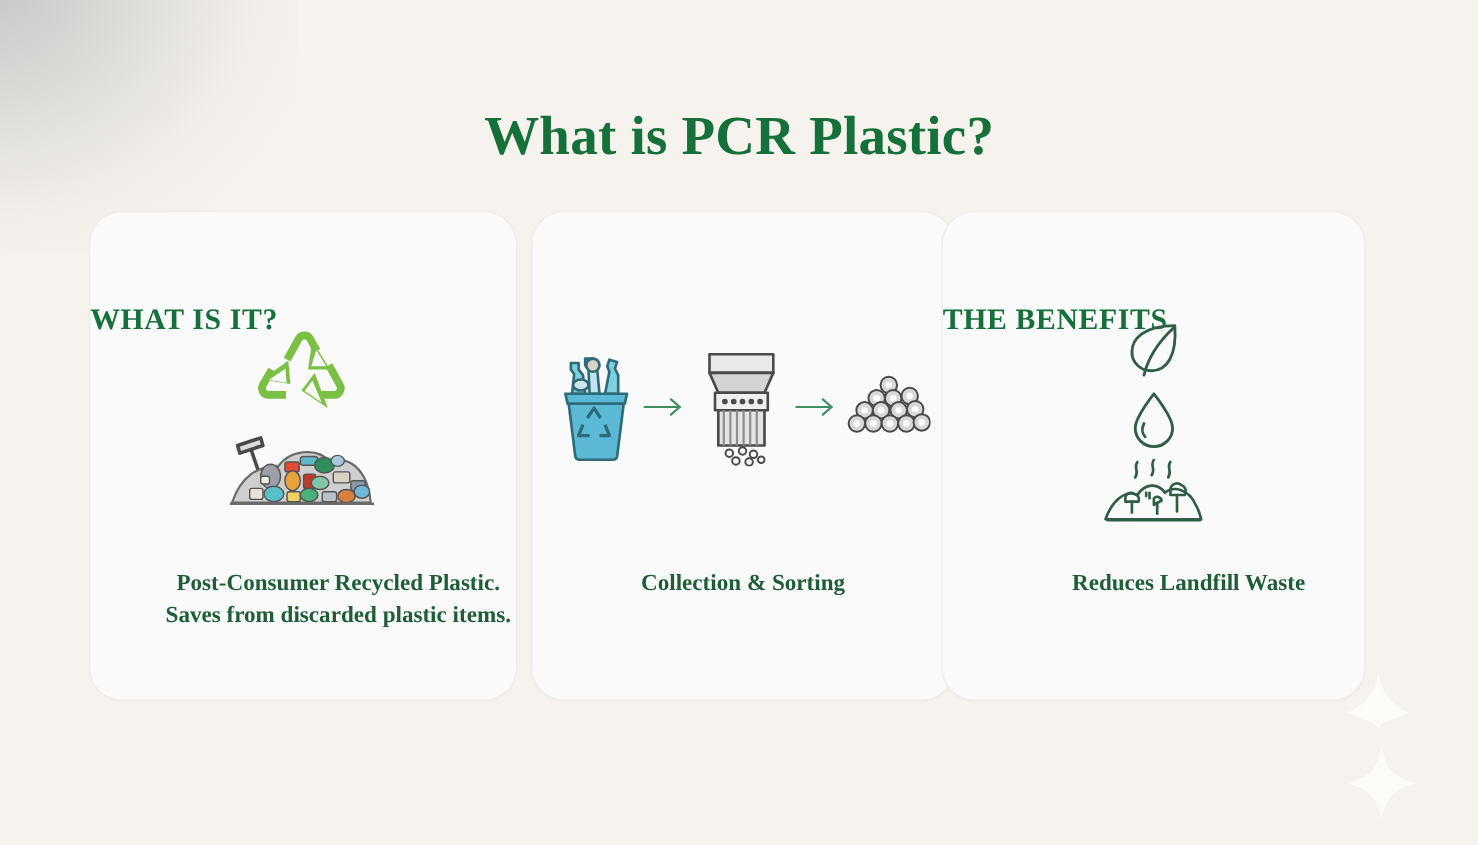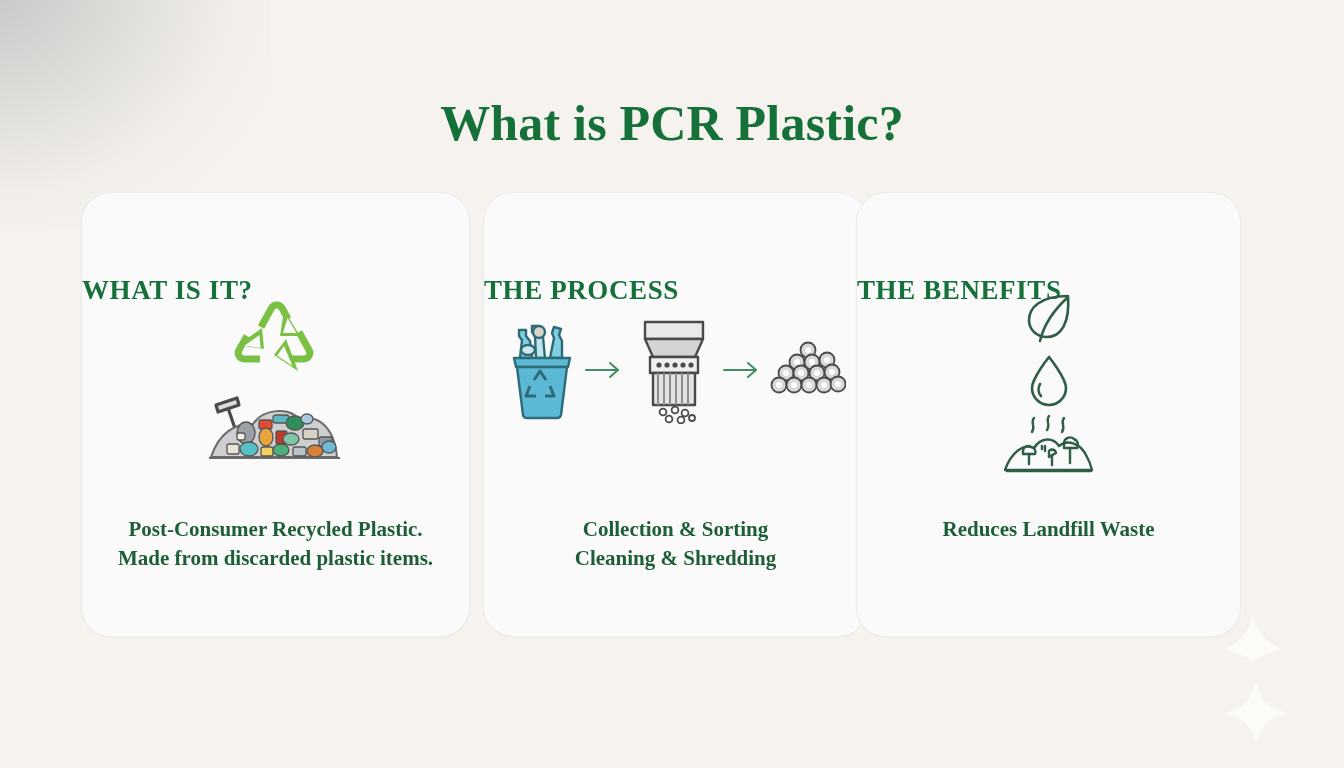--- a/index.html
+++ b/index.html
@@ -76,23 +76,23 @@
   .card-body {
     position: absolute;
     left: 0;
     width: 100%;
     text-align: center;
     font-size: 21px;
     font-weight: bold;
     color: #1d5e37;
     line-height: 29px;
   }
-  .card-1 .card-body { top: 322px; }
+  .card-1 .card-body { top: 322px; margin-left: 32px; }
   .card-2 .card-body { top: 322px; text-align: center; }
-  .card-3 .card-body { top: 322px; }
+  .card-3 .card-body { top: 322px; margin-left: 32px; }
 
   .card-art {
     position: absolute;
     left: 0;
     width: 100%;
     top: 96px;
     height: 200px;
   }
 
   
@@ -197,26 +197,25 @@
             <rect x="34" y="44" width="8" height="7" rx="2" fill="#f2efe4"></rect>
             <ellipse cx="104" cy="30" rx="6" ry="5" fill="#a8c8e0"></ellipse>
           </g>
           <path d="M6 69 L137 69" stroke="#6a6a6a" stroke-width="2.2" fill="none"></path>
         </svg>
       </span>
     </div>
 
     <div class="card-body">
       <div>Post-Consumer Recycled Plastic.</div>
-      <div>Made from discarded plastic items.</div>
+      <div>Saves from discarded plastic items.</div>
     </div>
   </div>
 
   <div class="card card-2">
-    <div class="card-title">THE PROCESS</div>
 
     <div class="card-art">
       <div class="process-row">
 
         <span>
           <svg width="72" height="104" viewBox="0 0 72 104">
             <g stroke="#2e6b78" stroke-width="2.4" stroke-linejoin="round">
 
               <path d="M14 40 L16 22 L13 18 L13 12 L20 12 L20 18 L24 23 L26 40 Z" fill="#7fcfe0"></path>
               <path d="M30 40 L29 18 L26 14 L26 8 L33 8 L33 14 L37 19 L39 40 Z" fill="#bfe6ee"></path>
@@ -327,21 +326,20 @@
                 <circle cx="54" cy="45" r="3"></circle>
               <circle cx="68" cy="44" r="3"></circle>
             </g>
           </svg>
         </span>
       </div>
     </div>
 
     <div class="card-body">
       <div>Collection &amp; Sorting</div>
-      <div>Cleaning &amp; Shredding</div>
     </div>
   </div>
 
   <div class="card card-3">
     <div class="card-title">THE BENEFITS</div>
 
     <div class="card-art">
       <div class="benefit-stack">
 
         <span>

